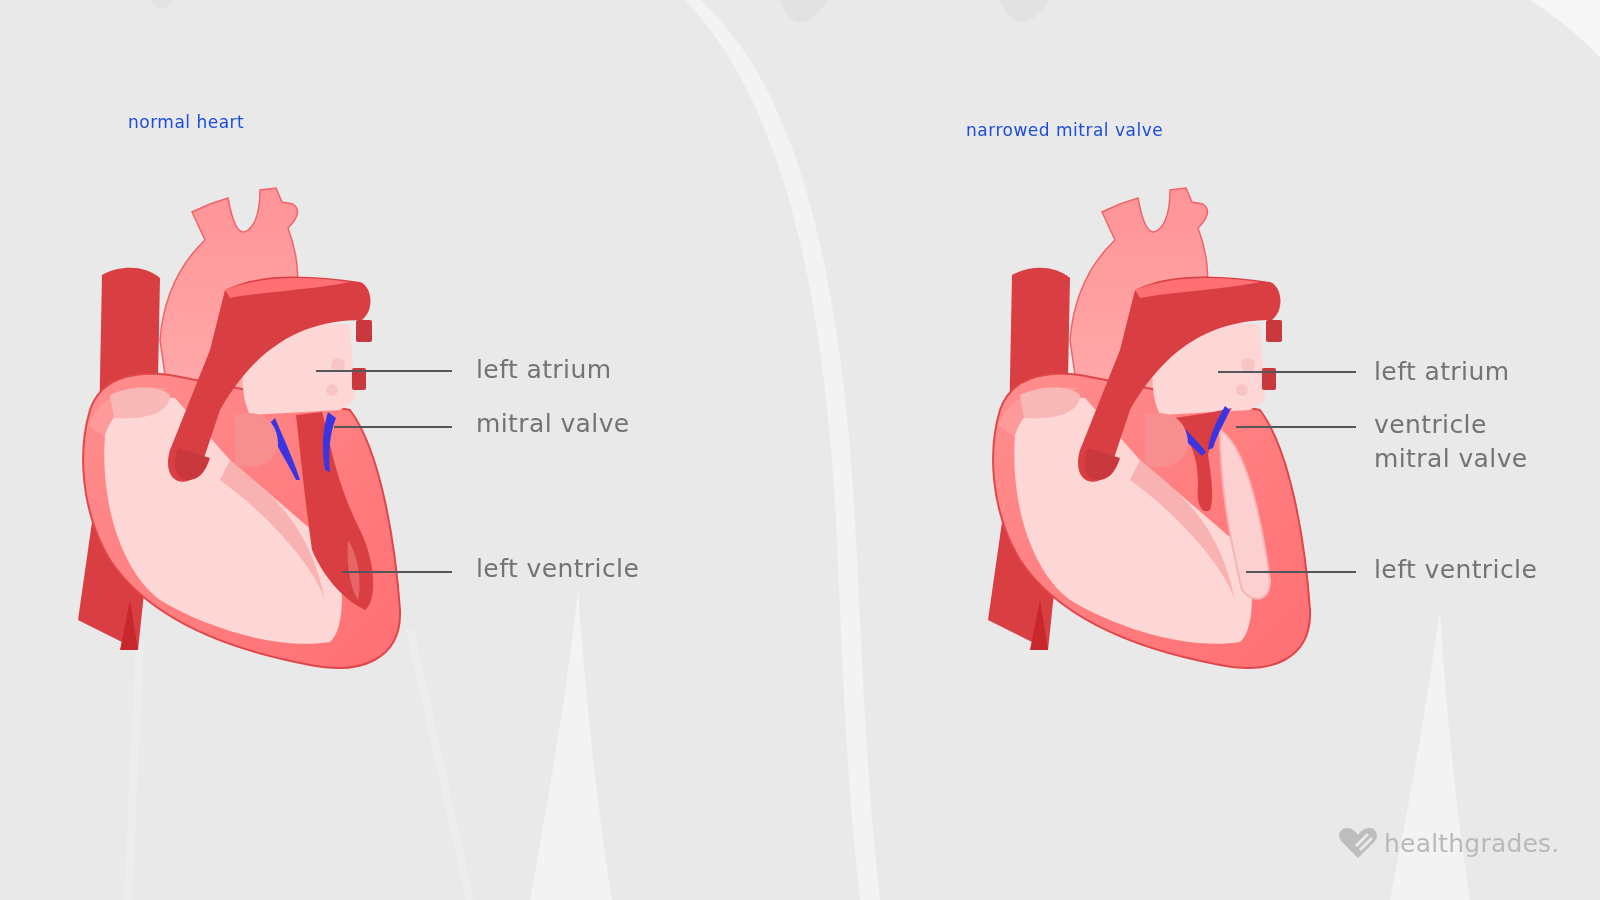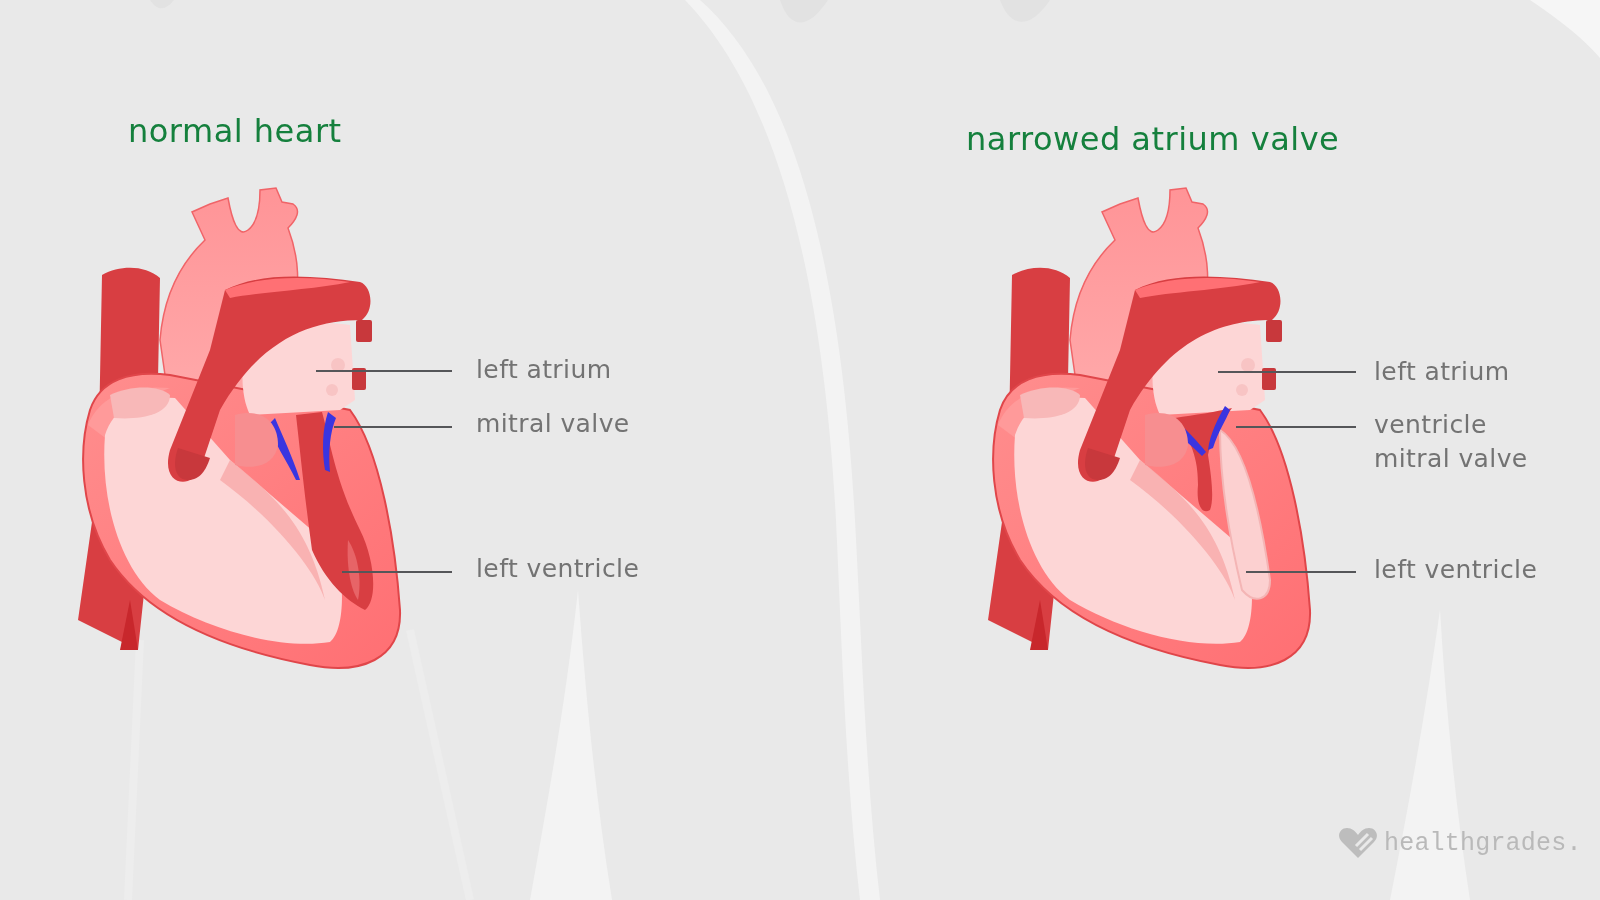--- a/index.html
+++ b/index.html
@@ -4,32 +4,32 @@
   <style>
     html, body { margin: 0; padding: 0; }
     body {
       width: 1600px; height: 900px; overflow: hidden;
       background: #e9e9e9;
       font-family: "DejaVu Sans", "Liberation Sans", sans-serif;
       position: relative;
     }
     .bg-svg { position: absolute; left: 0; top: 0; width: 1600px; height: 900px; }
     .title {
-      position: absolute; color: #15803d; font-size: 32px; letter-spacing: 0.5px;
+      position: absolute; color: #1d4ed8; font-size: 17px; letter-spacing: 0.5px;
       white-space: nowrap;
     }
     .heart-svg { position: absolute; }
     .label {
       position: absolute; color: #737373; font-size: 25px; letter-spacing: 0.4px;
       line-height: 34px; white-space: nowrap;
     }
     .leader { position: absolute; height: 2px; background: #555659; }
     .logo {
       position: absolute; left: 1338px; top: 826px; display: flex; align-items: center;
-      color: #b9b9b9; font-size: 25px; letter-spacing: 0.2px; font-family: Liberation Mono, monospace;
+      color: #b9b9b9; font-size: 25px; letter-spacing: 0.2px;
     }
     .logo svg { margin-right: 6px; }
   </style>
 </head>
 <body>
 
 <svg class="bg-svg" viewBox="0 0 1600 900">
 
   <path d="M700 0 C 790 80, 840 250, 855 520 C 862 650, 866 780, 880 900 L 860 900 C 846 780, 842 650, 836 520 C 822 260, 772 90, 685 0 Z" fill="#f3f3f3"></path>
 
@@ -98,21 +98,21 @@
 
 <div class="leader" style="left:316px; top:370px; width:136px;"></div>
 <div class="label" style="left:476px; top:353px;">left atrium</div>
 
 <div class="leader" style="left:334px; top:426px; width:118px;"></div>
 <div class="label" style="left:476px; top:407px;">mitral valve</div>
 
 <div class="leader" style="left:342px; top:571px; width:110px;"></div>
 <div class="label" style="left:476px; top:552px;">left ventricle</div>
 
-<div class="title" style="left:966px; top:120px;">narrowed atrium valve</div>
+<div class="title" style="left:966px; top:120px;">narrowed mitral valve</div>
 
 <svg class="heart-svg" style="left:970px; top:180px;" width="360" height="500" viewBox="0 0 360 500">
   <defs>
     <linearGradient id="aortaG2" x1="0" y1="0" x2="0" y2="1">
       <stop offset="0" stop-color="#ff9497"></stop>
         <stop offset="1" stop-color="#ffb1b1"></stop>
     </linearGradient>
     <linearGradient id="wallG2" x1="0" y1="0" x2="1" y2="1">
       <stop offset="0" stop-color="#ff8e8e"></stop>
         <stop offset="1" stop-color="#ff6f73"></stop>

